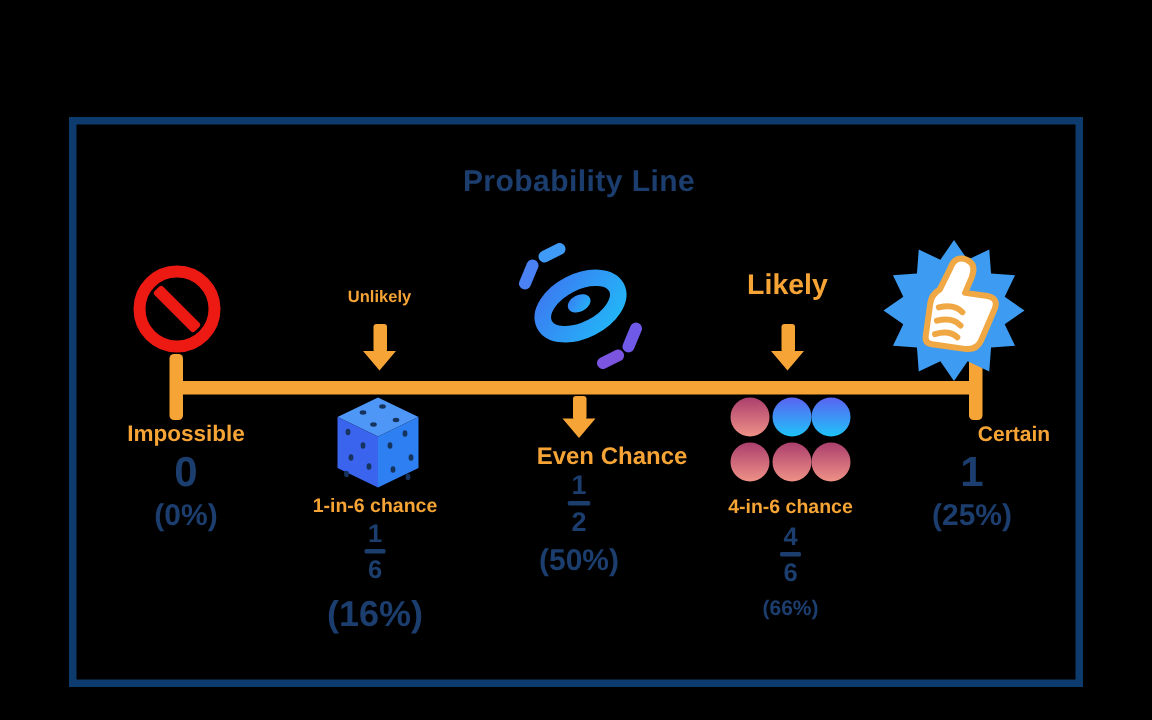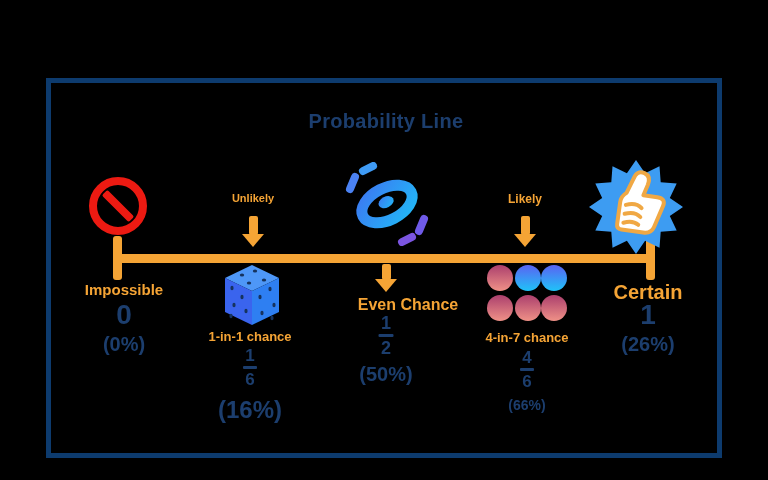--- a/index.html
+++ b/index.html
@@ -93,21 +93,21 @@
       <ellipse cx="12" cy="42" rx="1.6" ry="2.2"></ellipse>
         <ellipse cx="24" cy="48" rx="1.6" ry="2.2"></ellipse>
       <ellipse cx="9" cy="53" rx="1.6" ry="2.2"></ellipse>
       <ellipse cx="38" cy="34" rx="1.6" ry="2.2"></ellipse>
         <ellipse cx="48" cy="26" rx="1.6" ry="2.2"></ellipse>
       <ellipse cx="52" cy="42" rx="1.6" ry="2.2"></ellipse>
         <ellipse cx="40" cy="50" rx="1.6" ry="2.2"></ellipse>
       <ellipse cx="50" cy="55" rx="1.6" ry="2.2"></ellipse>
     </g>
   </svg>
-  <div class="olabel cx" style="left:250px;top:329px;font-size:13px;">1-in-1 chance</div>
+  <div class="olabel cx" style="left:250px;top:329px;font-size:13px;">1-in-6 chance</div>
   <div class="frac cx" style="left:250px;top:347px;font-size:17px;">
     <span>1</span>
     <span class="fbar" style="width:14px;"></span>
     <span>6</span>
   </div>
   <div class="navy cx" style="left:250px;top:396px;font-size:24px;">(16%)</div>
 
   <svg class="abs cxy" style="left:387px;top:204px;" width="92" height="84" viewBox="0 0 92 84">
     <defs>
       <linearGradient id="cg" x1="0" y1="0" x2="1" y2="1">
@@ -123,43 +123,43 @@
     <line x1="71" y1="75" x2="61" y2="80" stroke="#7b55e0" stroke-width="8" stroke-linecap="round"></line>
   </svg>
   <div class="olabel cx" style="left:386px;top:296px;font-size:16px;padding-left:44px;">Even Chance</div>
   <div class="frac cx" style="left:386px;top:314px;font-size:18px;">
     <span>1</span>
     <span class="fbar" style="width:15px;"></span>
     <span>2</span>
   </div>
   <div class="navy cx" style="left:386px;top:363px;font-size:20px;">(50%)</div>
 
-  <div class="olabel cx" style="left:525px;top:192px;font-size:12px;">Likely</div>
+  <div class="olabel cx" style="left:525px;top:180px;font-size:19px;">Likely</div>
   <div class="counters cxy">
     <div class="counter c-rose" style="left:2px;top:0;"></div>
     <div class="counter c-blue" style="left:30px;top:0;"></div>
     <div class="counter c-blue" style="left:56px;top:0;"></div>
     <div class="counter c-rose" style="left:2px;top:30px;"></div>
     <div class="counter c-rose" style="left:30px;top:30px;"></div>
     <div class="counter c-rose" style="left:56px;top:30px;"></div>
   </div>
-  <div class="olabel cx" style="left:527px;top:330px;font-size:13px;">4-in-7 chance</div>
+  <div class="olabel cx" style="left:527px;top:330px;font-size:13px;">4-in-6 chance</div>
   <div class="frac cx" style="left:527px;top:349px;font-size:17px;">
     <span>4</span>
     <span class="fbar" style="width:14px;"></span>
     <span>6</span>
   </div>
   <div class="navy cx" style="left:527px;top:397px;font-size:14px;">(66%)</div>
 
   <svg class="abs cxy" style="left:636px;top:205px;" width="100" height="100" viewBox="0 0 100 100">
     <polygon fill="#3d9cf2" points="97,52 83.8,61.1 90.7,75.5 74.7,76.7 73.5,92.7 59.1,85.8 50,99 40.9,85.8 26.5,92.7 25.3,76.7 9.3,75.5 16.2,61.1 3,52 16.2,42.9 9.3,28.5 25.3,27.3 26.5,11.3 40.9,18.2 50,5 59.1,18.2 73.5,11.3 74.7,27.3 90.7,28.5 83.8,42.9"></polygon>
     <g fill="#ffffff" stroke="#f0a844" stroke-width="4" stroke-linejoin="round" stroke-linecap="round" transform="rotate(8 55 50)">
       <path d="M34 72 L34 50 Q34 44 39 40 L44 25 Q46 16 54 18 Q61 20 59 29 L56 40 L70 40 Q79 40 77 48 L71 70 Q69 77 61 77 L39 77 Q34 77 34 72 Z"></path>
       <path d="M40 52 Q50 48 56 53" fill="none"></path>
       <path d="M40 61 Q50 57 56 62" fill="none"></path>
       <path d="M40 70 Q49 66 55 70" fill="none"></path>
     </g>
   </svg>
-  <div class="olabel cx" style="left:648px;top:281px;font-size:20px;">Certain</div>
+  <div class="olabel cx" style="left:676px;top:281px;font-size:14px;">Certain</div>
   <div class="navy cx" style="left:648px;top:299px;font-size:28px;">1</div>
-  <div class="navy cx" style="left:648px;top:333px;font-size:20px;">(26%)</div>
+  <div class="navy cx" style="left:648px;top:333px;font-size:20px;">(25%)</div>
 
 </div>
 
 </body></html>

